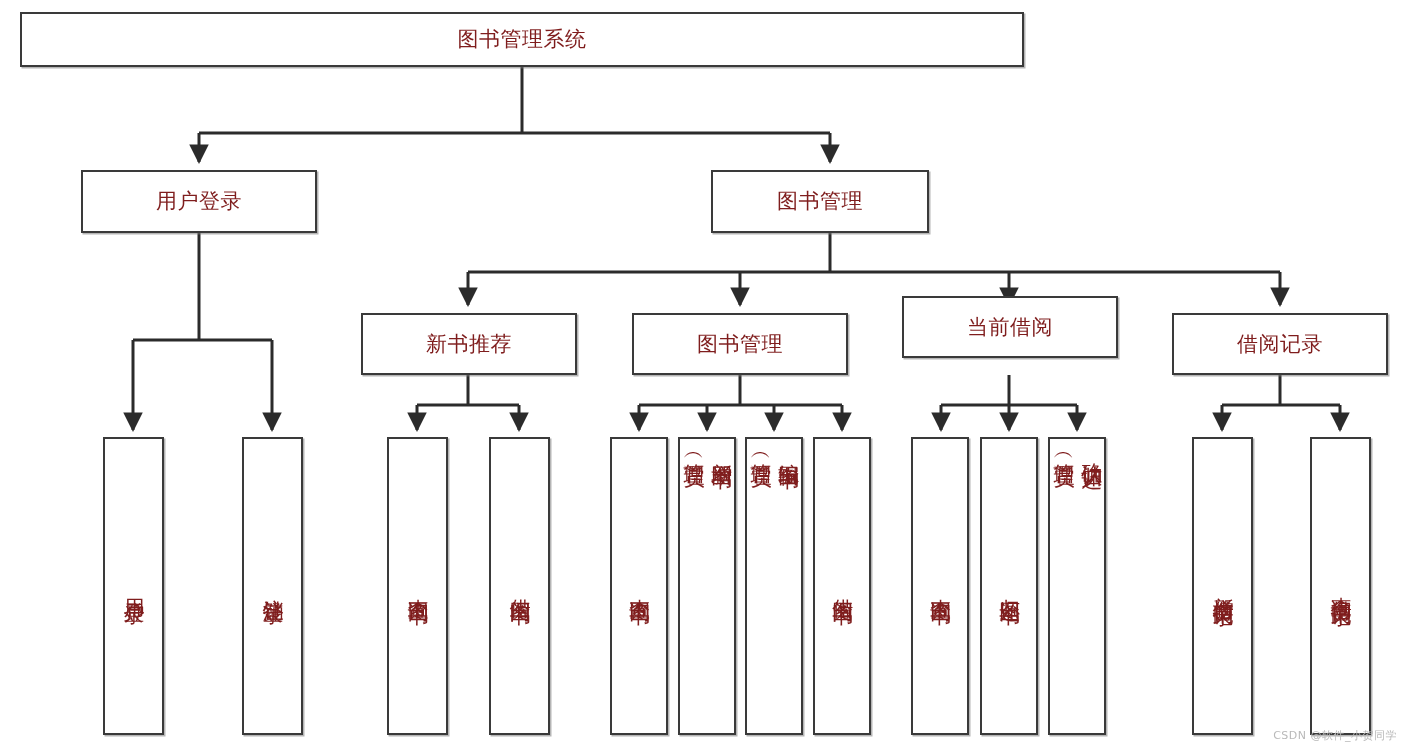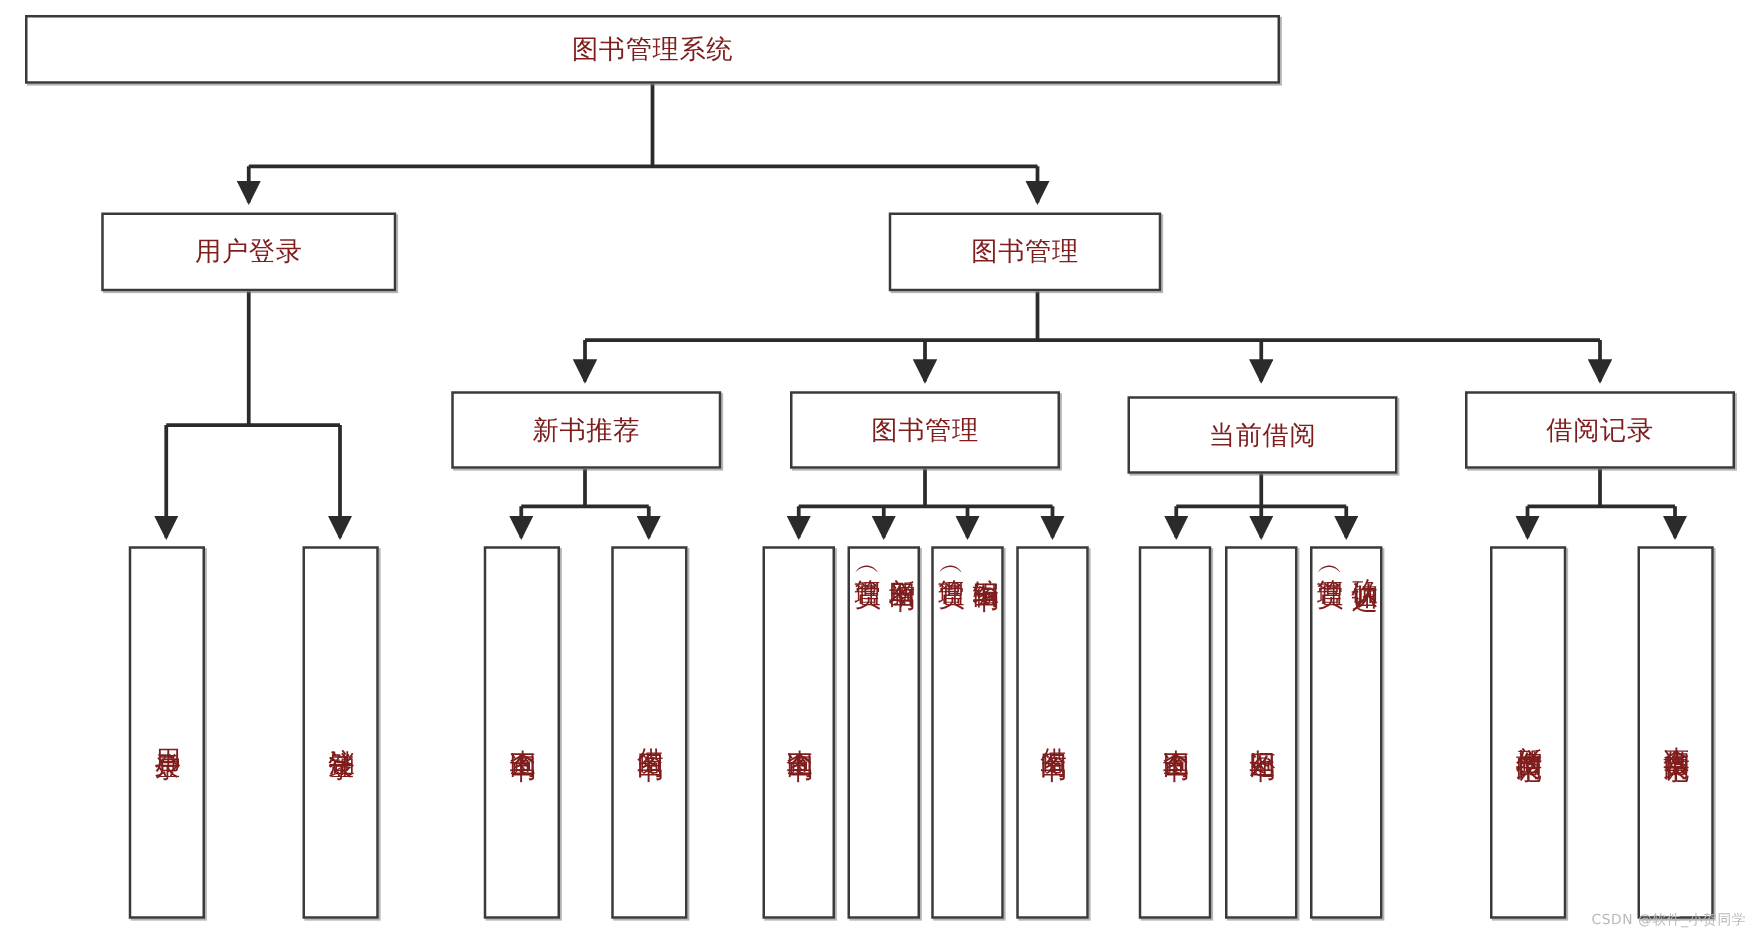--- a/index.html
+++ b/index.html
@@ -145,21 +145,21 @@
   </div>
 
   <div class="node" style="left:361px; top:313px; width:216px; height:62px;">
     <span class="node-label">新书推荐</span>
   </div>
 
   <div class="node" style="left:632px; top:313px; width:216px; height:62px;">
     <span class="node-label">图书管理</span>
   </div>
 
-  <div class="node" style="left:902px; top:317px; width:216px; height:62px;">
+  <div class="node" style="left:902px; top:296px; width:216px; height:62px;">
     <span class="node-label">当前借阅</span>
   </div>
 
   <div class="node" style="left:1172px; top:313px; width:216px; height:62px;justify-content:center;">
     <span class="node-label">借阅记录</span>
   </div>
 
   <div class="node vertical centered" style="left:103px; top:437px; width:61px; height:298px;">
     <span class="node-label">用户登录</span>
   </div>

